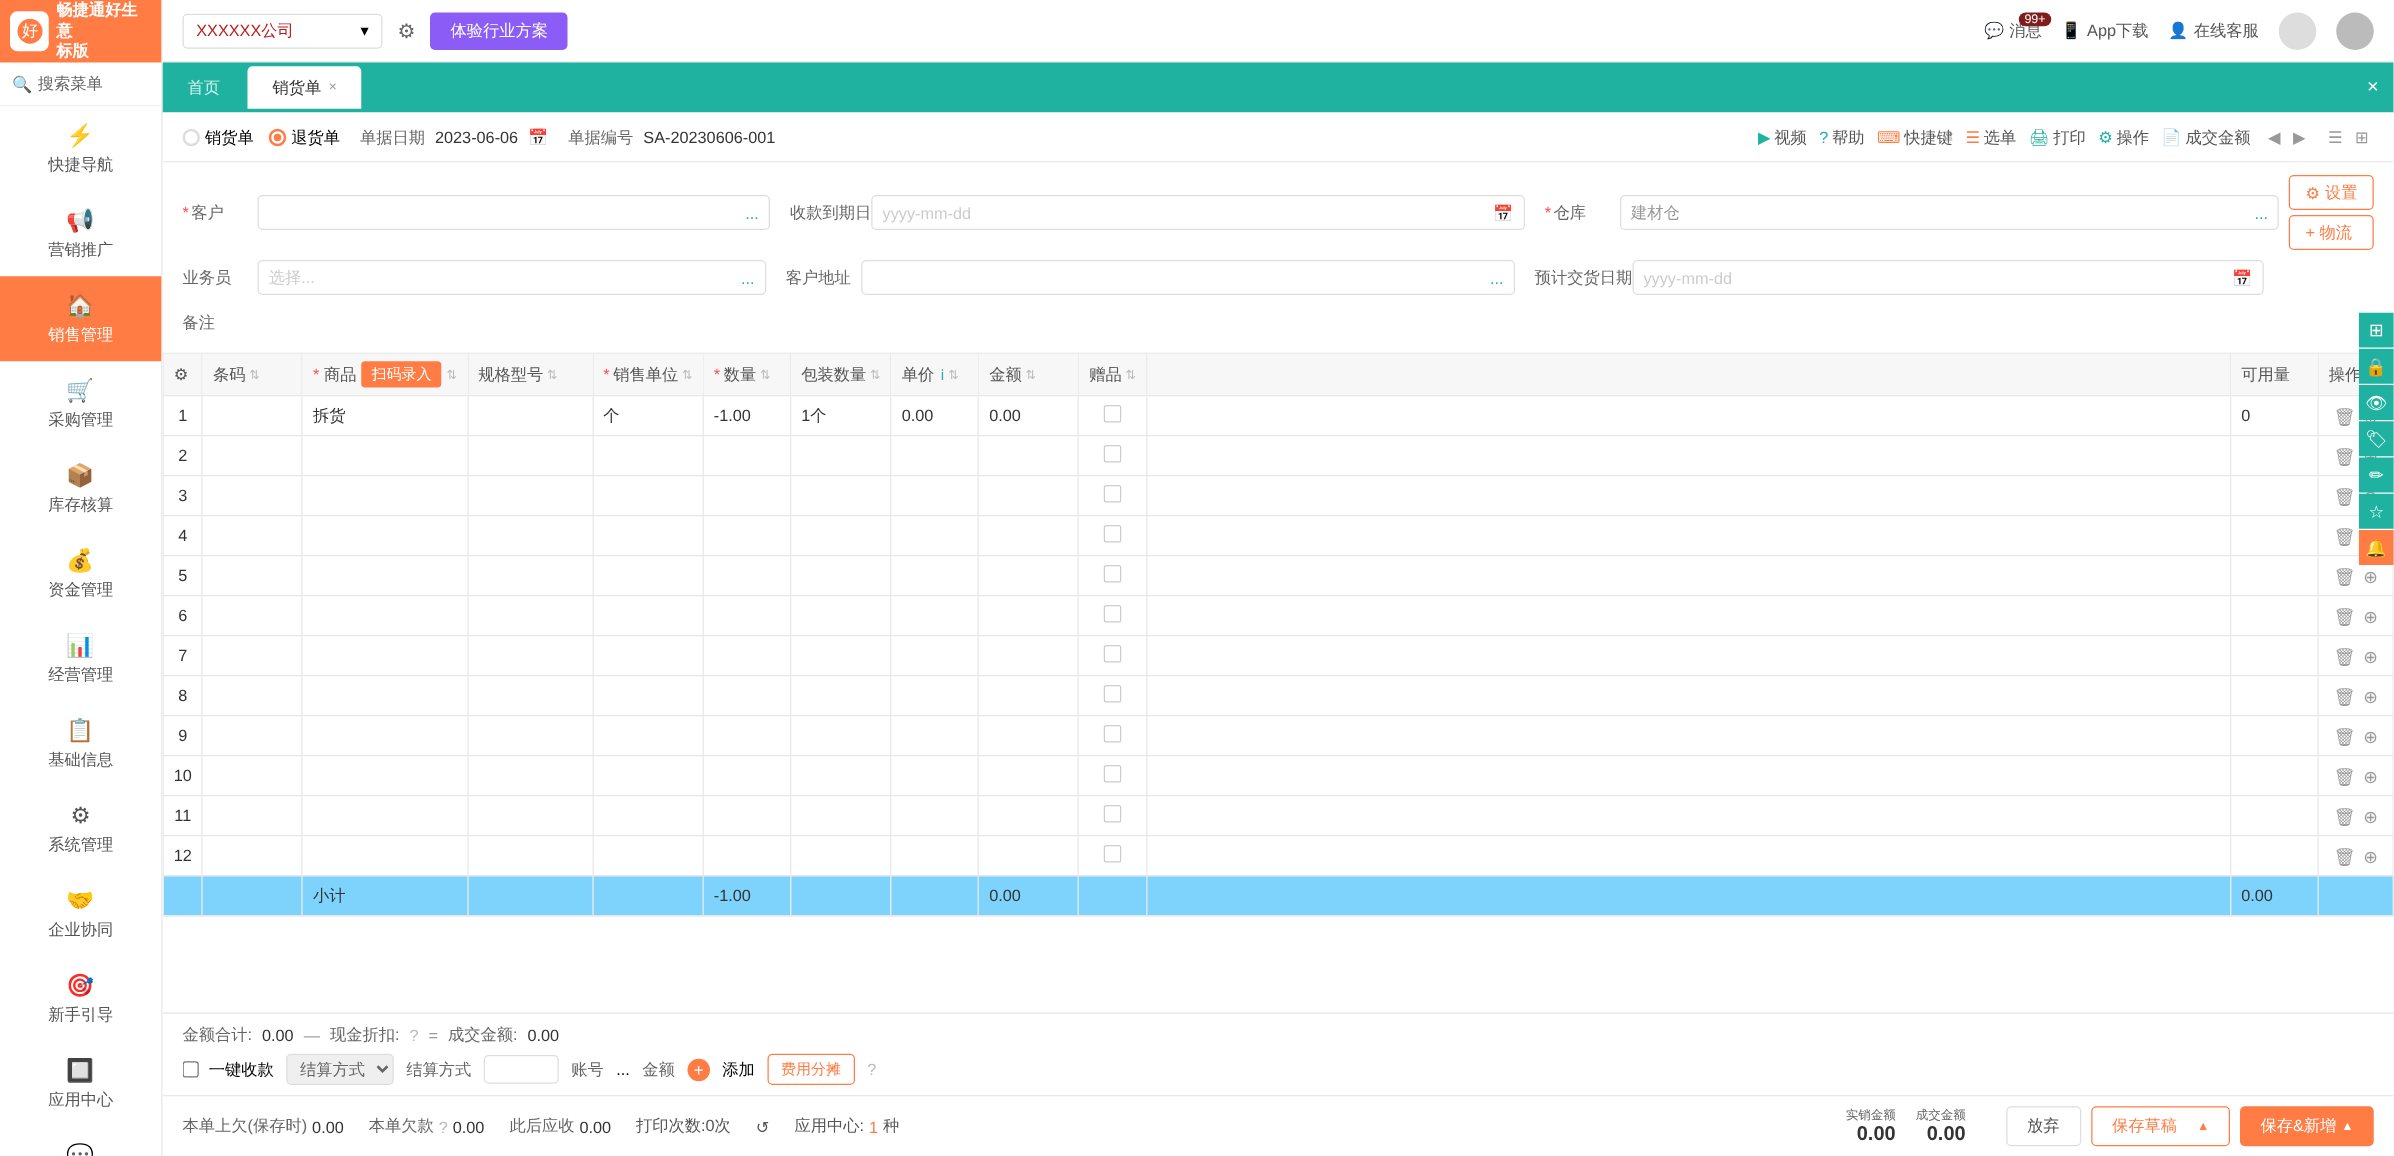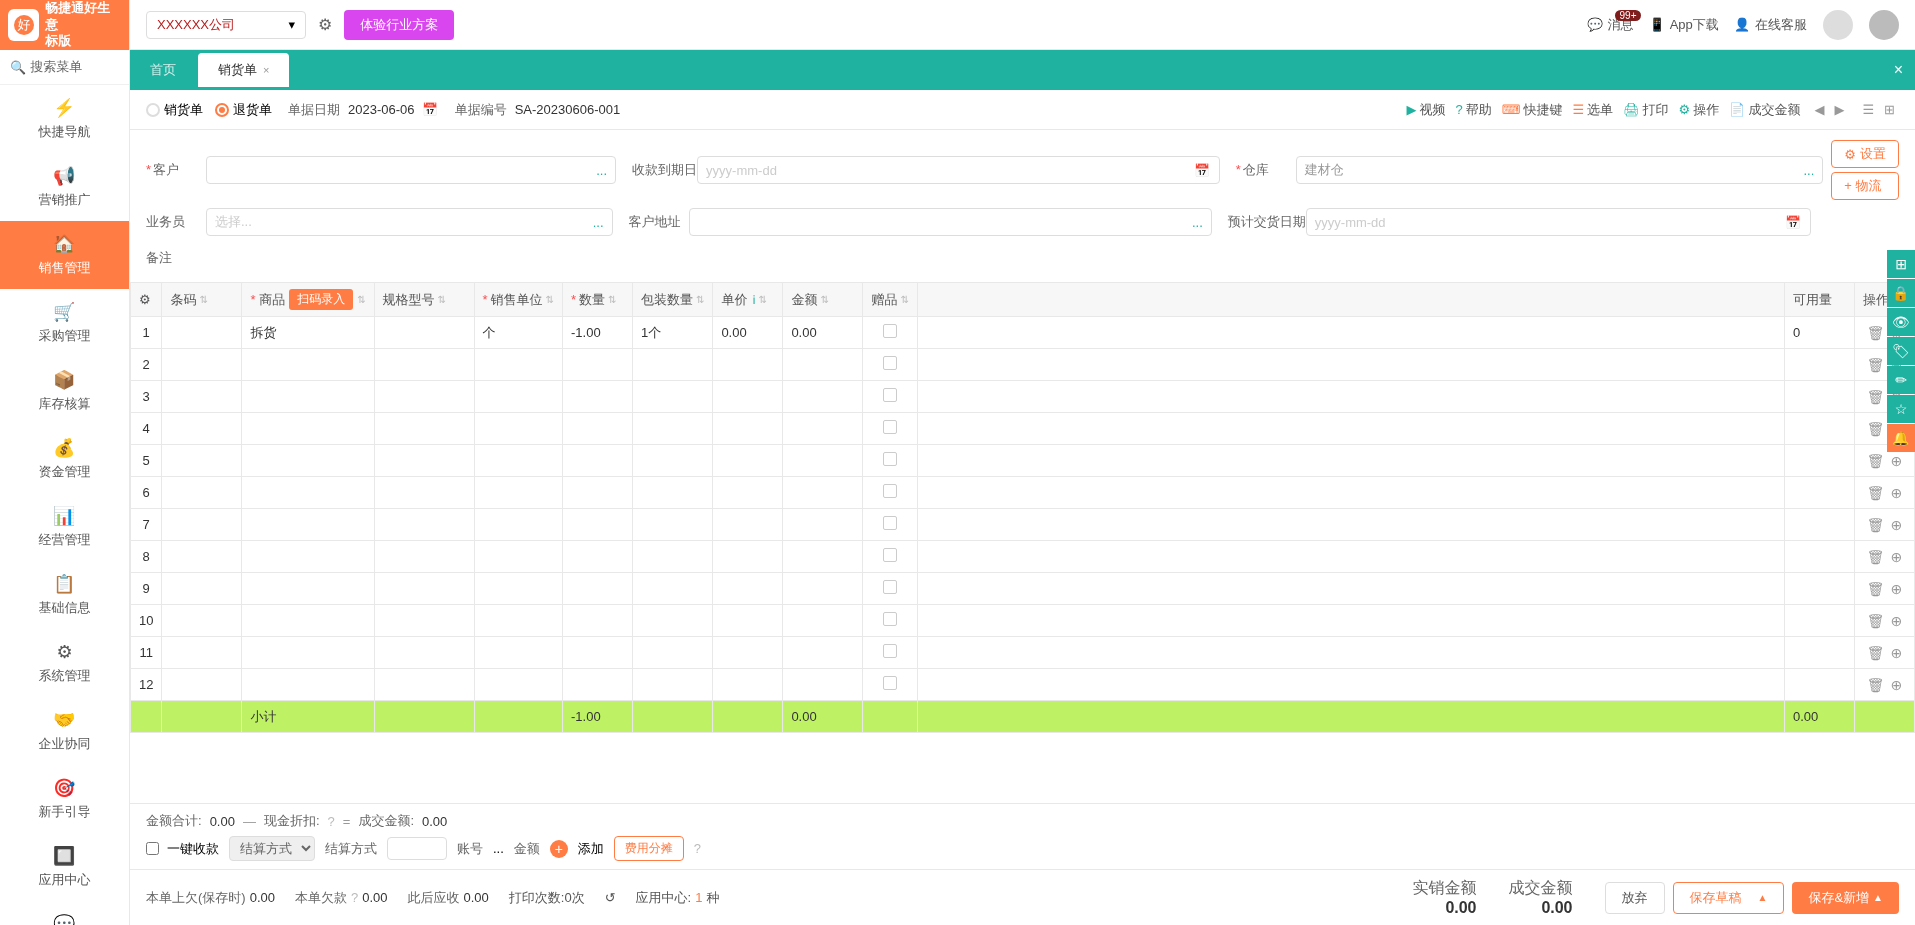--- a/index.html
+++ b/index.html
@@ -17,21 +17,21 @@
     .sidebar-item .item-icon { font-size: 18px; }
 
     
     .main { flex: 1; display: flex; flex-direction: column; height: 925px; overflow: hidden; }
 
     
     .topbar { height: 50px; background: #fff; display: flex; align-items: center; padding: 0 16px; gap: 12px; border-bottom: 1px solid #e8e8e8; flex-shrink: 0; }
     .company-select { display: flex; align-items: center; gap: 6px; border: 1px solid #ddd; border-radius: 4px; padding: 4px 10px; cursor: pointer; min-width: 160px; }
     .company-name { flex: 1; color: #b91c1c; }
     .topbar-settings { color: #666; cursor: pointer; font-size: 16px; }
-    .try-btn { background: #d946ef; color: #fff; border: none; border-radius: 4px; padding: 6px 16px; cursor: pointer; font-size: 13px; }
+    .try-btn { background: #8b5cf6; color: #fff; border: none; border-radius: 4px; padding: 6px 16px; cursor: pointer; font-size: 13px; }
     .topbar-right { margin-left: auto; display: flex; align-items: center; gap: 16px; color: #555; }
     .topbar-right-item { display: flex; align-items: center; gap: 4px; cursor: pointer; position: relative; }
     .badge { background: #7f1d1d; color: #fff; border-radius: 10px; padding: 0 5px; font-size: 10px; position: absolute; top: -6px; right: -8px; }
     .avatar { width: 30px; height: 30px; background: #ddd; border-radius: 50%; }
     .avatar2 { width: 30px; height: 30px; background: #bbb; border-radius: 50%; }
 
     
     .tabbar { height: 40px; background: #20b2a0; display: flex; align-items: center; padding: 0 0; flex-shrink: 0; }
     .tab { padding: 8px 20px; cursor: pointer; color: rgba(255,255,255,0.8); font-size: 13px; display: flex; align-items: center; gap: 6px; }
     .tab.active { background: #fff; color: #333; border-radius: 4px 4px 0 0; margin: 0 2px; }
@@ -81,40 +81,40 @@
     .data-table th { background: #f7f7f7; border: 1px solid #e8e8e8; padding: 6px 8px; text-align: left; color: #555; font-weight: normal; white-space: nowrap; position: sticky; top: 0; z-index: 2; }
     .data-table td { border: 1px solid #e8e8e8; padding: 5px 8px; color: #333; height: 32px; }
     .th-settings { width: 36px; text-align: center; }
     .scan-btn { background: #ff7c44; color: #fff; border: none; border-radius: 3px; padding: 2px 8px; cursor: pointer; font-size: 12px; }
     .th-sort { display: flex; align-items: center; gap: 3px; }
     .sort-icon { color: #bbb; font-size: 10px; }
     .row-num { color: #999; text-align: center; }
     .qty-red { color: #ff4d4f; }
     .checkbox-cell { text-align: center; }
     .cb { width: 14px; height: 14px; border: 1px solid #ccc; border-radius: 2px; display: inline-block; cursor: pointer; }
-    .subtotal-row td { background: #bef264; font-weight: 500; margin-top: 40px; }
+    .subtotal-row td { background: #7dd3fc; font-weight: 500; margin-top: 40px; }
     .col-actions { display: flex; gap: 6px; justify-content: center; }
     .col-action-icon { color: #999; cursor: pointer; font-size: 14px; }
 
     
     .table-footer { background: #fff; border-top: 1px solid #e8e8e8; padding: 8px 16px; flex-shrink: 0; }
     .footer-row1 { display: flex; align-items: center; gap: 8px; margin-bottom: 6px; }
     .footer-label { color: #666; text-align: right; }
     .footer-value { color: #333; font-weight: 500; }
     .footer-dash { color: #999; }
     .footer-eq { color: #999; }
     .footer-row2 { display: flex; align-items: center; gap: 10px; }
     .one-click-pay { display: flex; align-items: center; gap: 4px; cursor: pointer; }
     .pay-select { border: 1px solid #ddd; border-radius: 4px; padding: 3px 6px; color: #666; cursor: pointer; }
     .account-input { border: 1px solid #ddd; border-radius: 4px; padding: 3px 8px; color: #999; cursor: pointer; }
     .add-btn { background: #ff7c44; color: #fff; border: none; border-radius: 50%; width: 18px; height: 18px; cursor: pointer; font-size: 14px; display: inline-flex; align-items: center; justify-content: center; }
     .expense-btn { border: 1px solid #ff7c44; color: #ff7c44; background: #fff; border-radius: 4px; padding: 3px 10px; cursor: pointer; font-size: 12px; }
     .help-icon { color: #bbb; cursor: pointer; }
     .summary-item { display: flex; flex-direction: column; align-items: flex-end; }
-    .summary-label { color: #666; font-size: 16px; margin-left: 16px; }
+    .summary-label { color: #666; font-size: 10px; }
     .summary-value { color: #333; font-size: 16px; font-weight: 600; }
 
     
     .bottom-bar { background: #fff; border-top: 1px solid #e8e8e8; padding: 8px 16px; display: flex; align-items: center; gap: 16px; flex-shrink: 0; }
     .bottom-info { display: flex; align-items: center; gap: 20px; flex: 1; font-size: 12px; color: #555; }
     .bottom-info-item { display: flex; align-items: center; gap: 4px; }
     .bottom-info-item .info-label { color: #666; }
     .bottom-info-item .info-value { color: #333; font-weight: 500; }
     .print-info { display: flex; align-items: center; gap: 4px; cursor: pointer; color: #555; font-size: 12px; }
     .goods-type { display: flex; align-items: center; gap: 4px; cursor: pointer; color: #555; font-size: 12px; }

